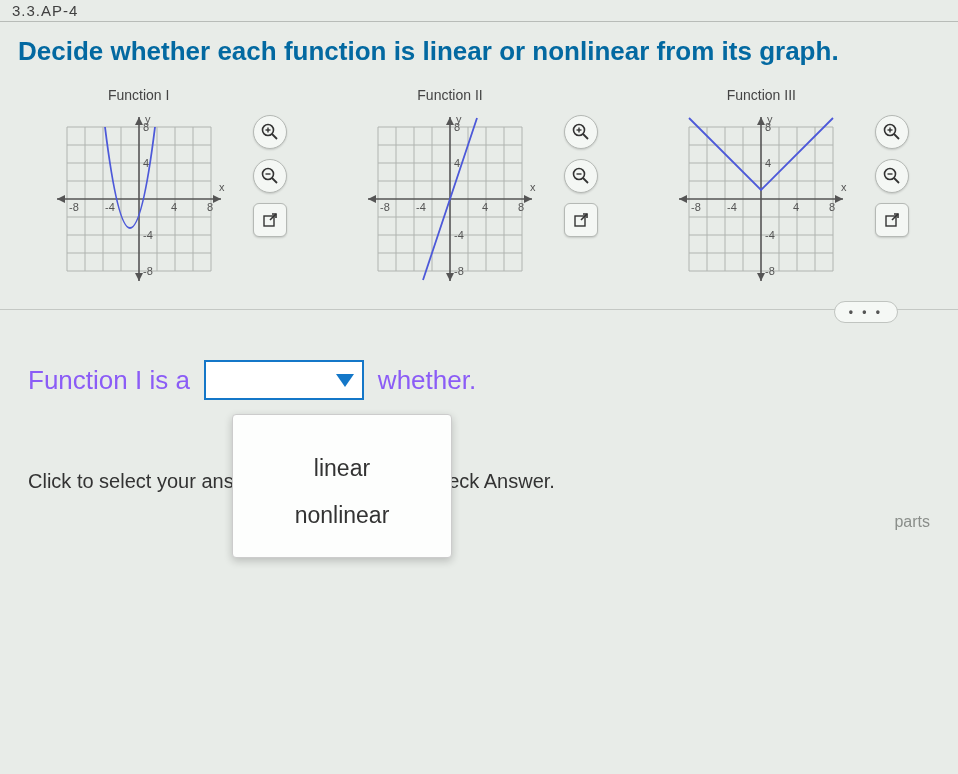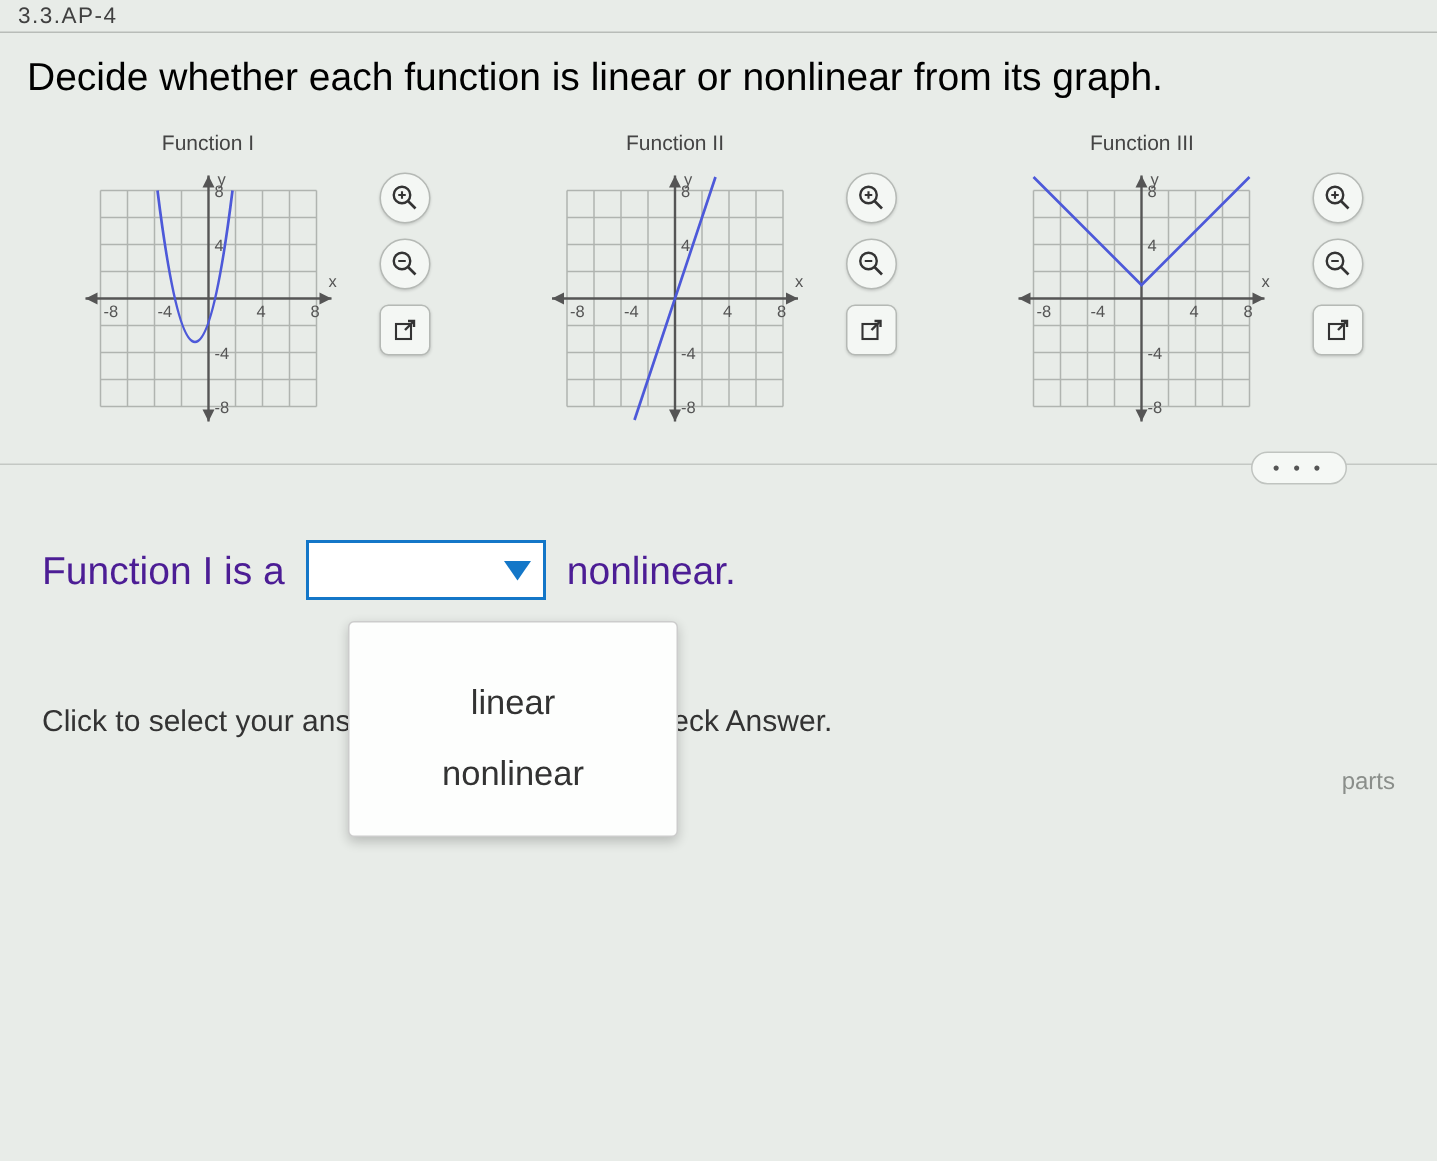--- a/index.html
+++ b/index.html
@@ -14,22 +14,23 @@
   }
   .header-crumb {
     font-size: 15px;
     color: #404040;
     padding: 2px 12px;
     border-bottom: 1px solid #b8bcb8;
     letter-spacing: 1px;
   }
   .instruction {
     font-size: 26px;
-    color: #000000;
+    color: #0369a1;
     padding: 14px 18px 20px 18px;
+    font-weight: bold;
   }
   .charts-row {
     display: flex;
     justify-content: space-around;
     padding: 0 12px 20px 12px;
     border-bottom: 1px solid #c4c8c4;
     position: relative;
   }
   .chart-group {
     display: flex;
@@ -89,21 +90,21 @@
     color: #555;
     font-size: 12px;
     cursor: pointer;
   }
   .answer-area {
     padding: 50px 28px 30px 28px;
     position: relative;
   }
   .answer-line {
     font-size: 26px;
-    color: #4c1d95;
+    color: #8b5cf6;
     display: flex;
     align-items: center;
     gap: 14px;
   }
   .dropdown-box {
     width: 160px;
     height: 40px;
     border: 2px solid #1477c8;
     background: #fff;
     display: flex;
@@ -377,21 +378,21 @@
 
   <div class="more-pill">• • •</div>
 </div>
 
 <div class="answer-area">
   <div class="answer-line">
     <span>Function I is a</span>
     <div class="dropdown-box">
       <div class="tri-down"></div>
     </div>
-    <span>nonlinear.</span>
+    <span>whether.</span>
   </div>
 
   <div class="dropdown-menu">
     <div class="dropdown-item">linear</div>
     <div class="dropdown-item">nonlinear</div>
   </div>
 </div>
 
 <div class="bottom-instr">Click to select your answer(s) and then click Check Answer.</div>
 

